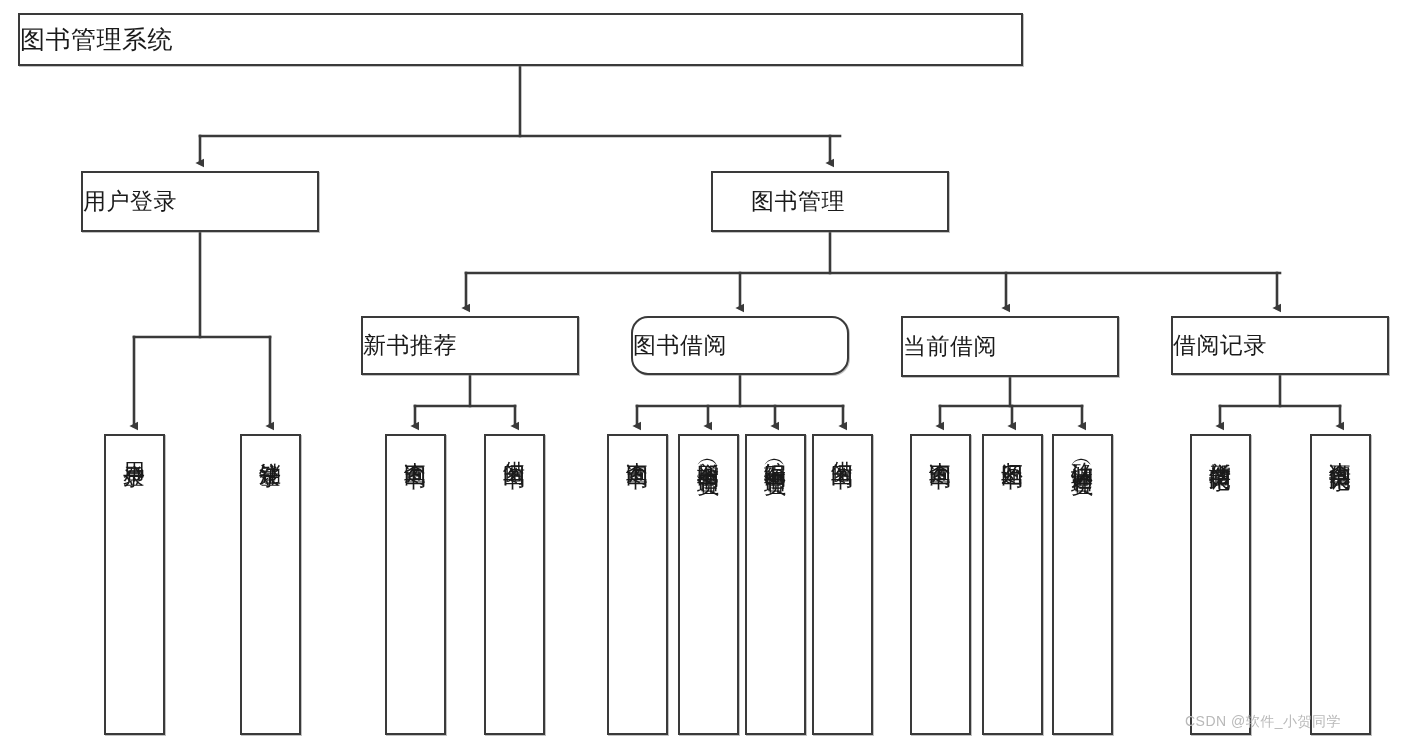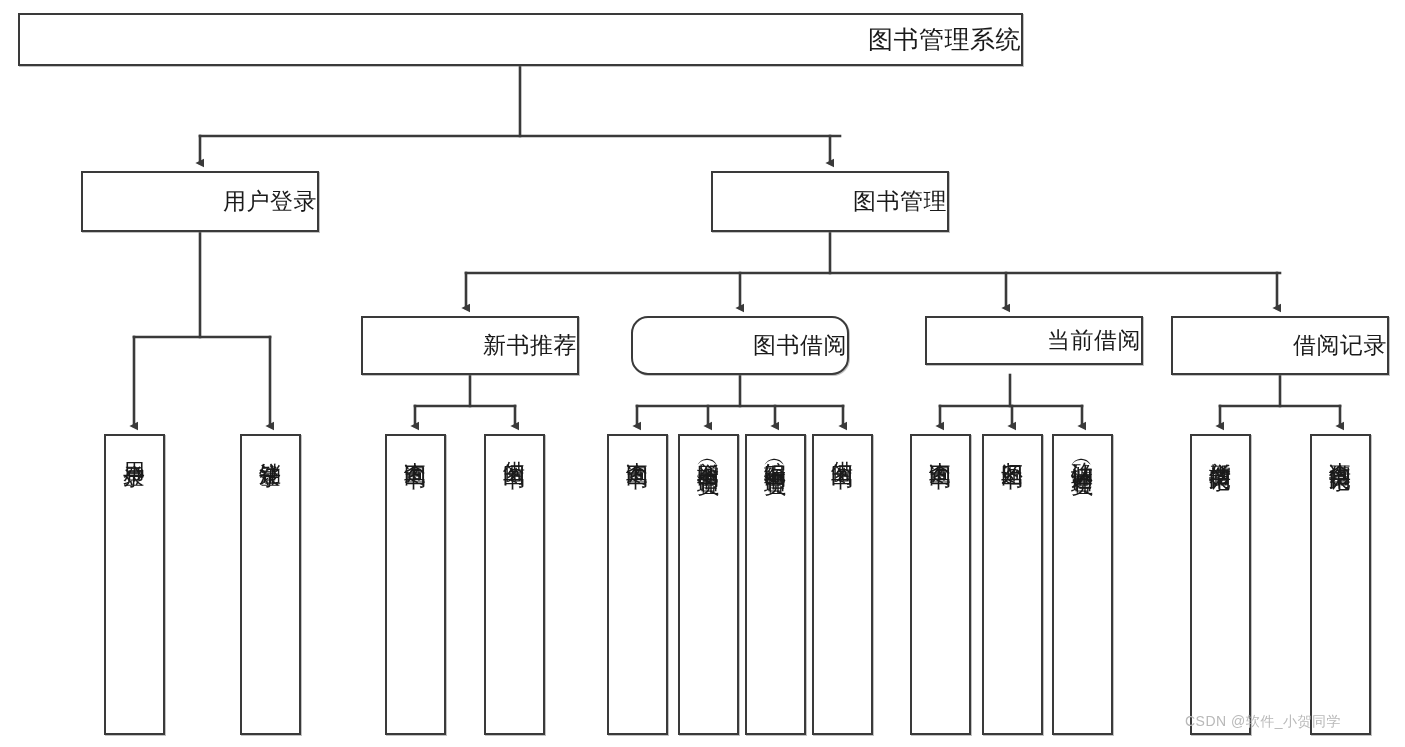--- a/index.html
+++ b/index.html
@@ -26,21 +26,21 @@
     height: 747px;
     pointer-events: none;
   }
   .node {
     position: absolute;
     box-sizing: border-box;
     border: 2px solid #3a3a3a;
     background: #ffffff;
     display: flex;
     align-items: center;
-    justify-content: flex-end;
+    justify-content: flex-start;
     color: #1a1a1a;
     box-shadow: 1px 1px 0 rgba(120,120,120,0.45);
   }
   .node-label {
     display: block;
     text-align: center;
     line-height: 1.18;
     letter-spacing: 0.5px;
     white-space: nowrap;
   }
@@ -140,24 +140,24 @@
   <div class="node h" style="left:711px; top:171px; width:238px; height:61px;padding-left:38px;">
     <span class="node-label">图书管理</span>
   </div>
 
   <div class="node h" style="left:361px;  top:316px; width:218px; height:59px;">
     <span class="node-label">新书推荐</span>
   </div>
   <div class="node h" style="left:631px;  top:316px; width:218px; height:59px;border-radius:17px;">
     <span class="node-label">图书借阅</span>
   </div>
-  <div class="node h" style="left:901px;  top:316px; width:218px; height:49px;margin-left:24px;">
+  <div class="node h" style="left:901px;  top:316px; width:218px; height:61px;">
     <span class="node-label">当前借阅</span>
   </div>
-  <div class="node h" style="left:1171px; top:316px; width:218px; height:59px;padding-left:28px;">
+  <div class="node h" style="left:1171px; top:316px; width:218px; height:59px;">
     <span class="node-label">借阅记录</span>
   </div>
 
   <div class="node v" style="left:104px; top:434px; width:61px; height:301px;">
     <span class="node-label">用户登录</span>
   </div>
   <div class="node v" style="left:240px; top:434px; width:61px; height:301px;">
     <span class="node-label">注销登录</span>
   </div>
 

